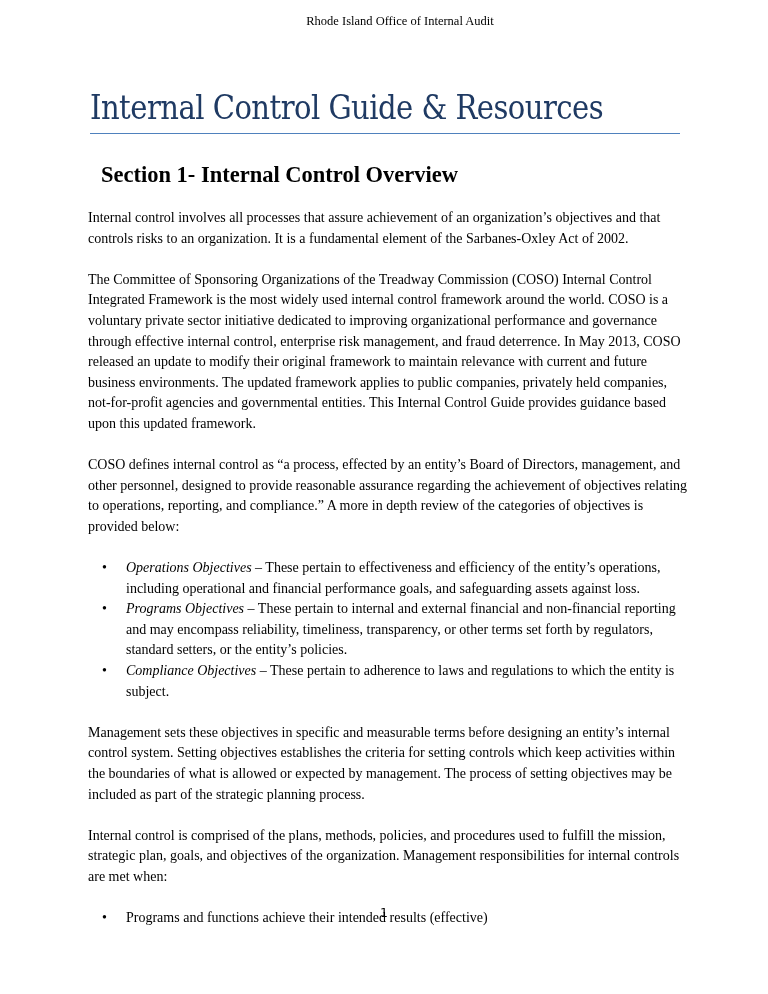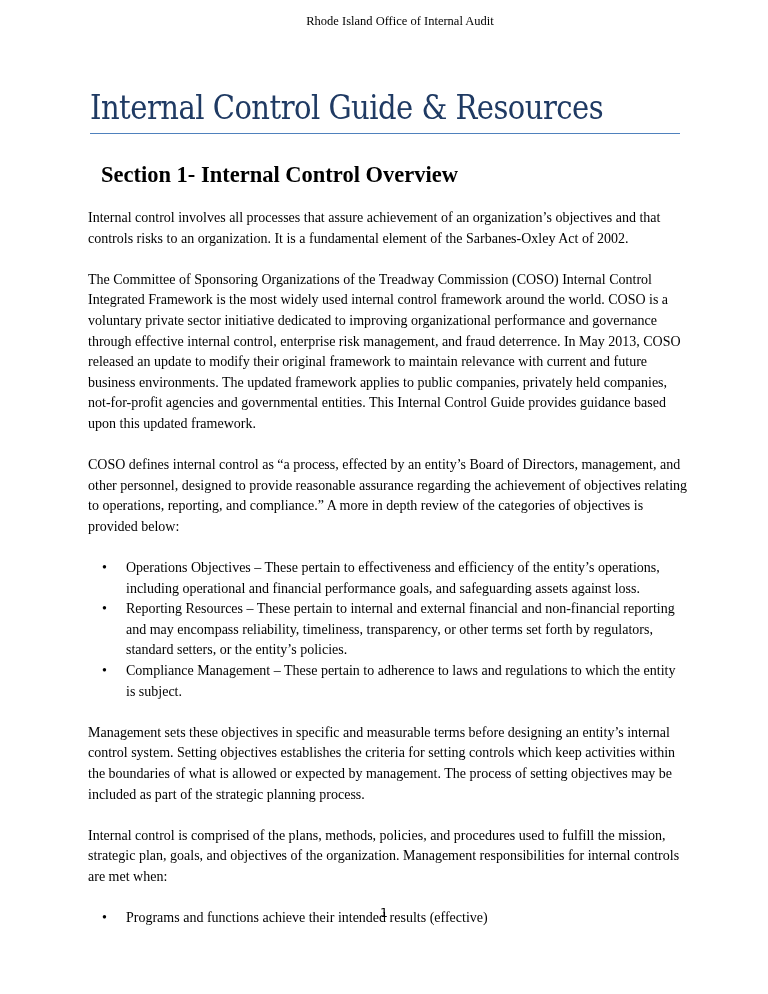--- a/index.html
+++ b/index.html
@@ -6,21 +6,21 @@
     body { width: 768px; height: 994px; position: relative; overflow: hidden; color: #000; font-family: "Liberation Serif", serif; }
     .page-header { position: absolute; top: 14px; left: 16px; width: 768px; text-align: center; font-size: 12.5px; }
     .doc-title { position: absolute; top: 88px; left: 90px; font-family: "DejaVu Serif", "Liberation Serif", serif; font-size: 33px; color: #1f3a63; letter-spacing: -0.6px; white-space: nowrap; transform: scaleX(0.88); transform-origin: left; font-weight: normal; margin: 0; }
     .title-rule { position: absolute; top: 133px; left: 90px; width: 590px; height: 0; border-top: 1.5px solid #4f81bd; }
     .section-heading { position: absolute; top: 151px; left: 90px; font-size: 22.5px; font-weight: bold; margin: 11px; }
     .body { position: absolute; top: 208px; left: 88px; width: 600px; font-size: 14px; line-height: 20.6px; }
     .body p { margin: 0 0 20.6px 0; }
     .body ul { margin: 0 0 20.6px 0; padding: 0; list-style: none; }
     .body li { position: relative; padding-left: 38px; }
     .body li .bullet { position: absolute; left: 14px; top: 0; }
-    .body li .term { }
+    .body li .term { font-style: italic; }
     .page-number { position: absolute; top: 905px; left: 0; width: 768px; text-align: center; font-size: 12.5px; font-family: "DejaVu Sans", sans-serif; }
   </style>
 </head>
 <body>
 
 <div class="page-header">Rhode Island Office of Internal Audit</div>
 
 <h1 class="doc-title">Internal Control Guide &amp; Resources</h1>
 <div class="title-rule"></div>
 
@@ -29,24 +29,24 @@
 <div class="body">
   <p>Internal control involves all processes that assure achievement of an organization’s objectives and that controls risks to an organization.  It is a fundamental element of the Sarbanes-Oxley Act of 2002.</p>
   <p>The Committee of Sponsoring Organizations of the Treadway Commission (COSO) Internal Control Integrated Framework is the most widely used internal control framework around the world.  COSO is a voluntary private sector initiative dedicated to improving organizational performance and governance through effective internal control, enterprise risk management, and fraud deterrence.  In May 2013, COSO released an update to modify their original framework to maintain relevance with current and future business environments.  The updated framework applies to public companies, privately held companies, not-for-profit agencies and governmental entities.  This Internal Control Guide provides guidance based upon this updated framework.</p>
   <p>COSO defines internal control as “a process, effected by an entity’s Board of Directors, management, and other personnel, designed to provide reasonable assurance regarding the achievement of objectives relating to operations, reporting, and compliance.”  A more in depth review of the categories of objectives is provided below:</p>
 
   <ul>
     <li>
       <span class="bullet">•</span><span class="term">Operations Objectives</span><span> – These pertain to effectiveness and efficiency of the entity’s operations, including operational and financial performance goals, and safeguarding assets against loss.</span>
     </li>
     <li>
-      <span class="bullet">•</span><span class="term">Reporting Resources</span><span> – These pertain to internal and external financial and non-financial reporting and may encompass reliability, timeliness, transparency, or other terms set forth by regulators, standard setters, or the entity’s policies.</span>
+      <span class="bullet">•</span><span class="term">Programs Objectives</span><span> – These pertain to internal and external financial and non-financial reporting and may encompass reliability, timeliness, transparency, or other terms set forth by regulators, standard setters, or the entity’s policies.</span>
     </li>
     <li>
-      <span class="bullet">•</span><span class="term">Compliance Management</span><span> – These pertain to adherence to laws and regulations to which the entity is subject.</span>
+      <span class="bullet">•</span><span class="term">Compliance Objectives</span><span> – These pertain to adherence to laws and regulations to which the entity is subject.</span>
     </li>
   </ul>
 
   <p>Management sets these objectives in specific and measurable terms before designing an entity’s internal control system. Setting objectives establishes the criteria for setting controls which keep activities within the boundaries of what is allowed or expected by management.  The process of setting objectives may be included as part of the strategic planning process.</p>
   <p>Internal control is comprised of the plans, methods, policies, and procedures used to fulfill the mission, strategic plan, goals, and objectives of the organization.   Management responsibilities for internal controls are met when:</p>
 
   <ul>
     <li>
       <span class="bullet">•</span><span>Programs and functions achieve their intended results (effective)</span>
     </li>

